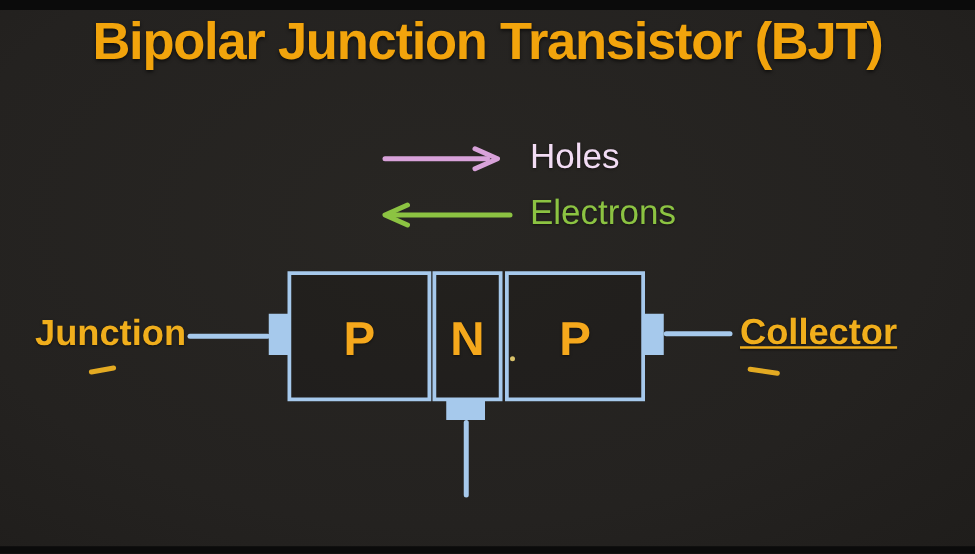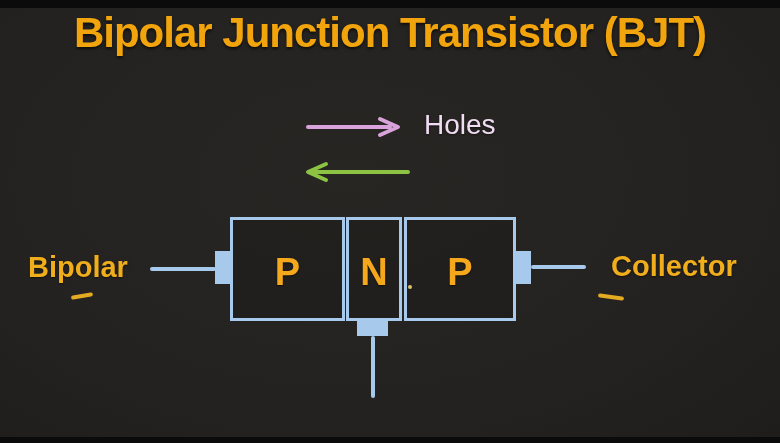--- a/index.html
+++ b/index.html
@@ -60,21 +60,21 @@
   .lead{position:absolute;background:#a6c9ec;border-radius:2px;}
   #emitter-lead{left:150px;top:267px;width:66px;height:4px;}
   #collector-lead{left:531px;top:265px;width:55px;height:4px;}
   #base-lead{left:371px;top:336px;width:4px;height:62px;}
 
   .terminal-label{
     position:absolute;font-size:29px;font-weight:bold;color:#f0ae1c;
     white-space:nowrap;text-shadow:0 1px 2px rgba(0,0,0,.5);
   }
   #emitter-label{left:28px;top:251px;}
-  #collector-label{left:611px;top:250px;}
+  #collector-label{left:592px;top:250px;text-decoration:underline;}
   #base-label{left:337px;top:398px;width:80px;text-align:center;}
 
   .pen-dash{
     position:absolute;height:4px;background:#e3aa22;border-radius:3px;
   }
   #emitter-dash{left:71px;top:294px;width:22px;transform:rotate(-10deg);}
   #collector-dash{left:598px;top:295px;width:26px;transform:rotate(8deg);}
 
   #stray-dot{
     position:absolute;left:408px;top:285px;width:4px;height:4px;
@@ -94,38 +94,39 @@
   <svg class="arrow-svg" style="left:304px;top:116px;" width="102" height="22" aria-hidden="true">
     <line x1="4" y1="11" x2="86" y2="11" stroke="#d8a2da" stroke-width="4" stroke-linecap="round"></line>
     <polyline points="76,3 94,11 76,19" fill="none" stroke="#d8a2da" stroke-width="4" stroke-linecap="round" stroke-linejoin="round"></polyline>
   </svg>
   <div id="holes-label" class="legend-text">Holes</div>
 
   <svg class="arrow-svg" style="left:302px;top:161px;" width="110" height="22" aria-hidden="true">
     <line x1="10" y1="11" x2="106" y2="11" stroke="#8cc342" stroke-width="4" stroke-linecap="round"></line>
     <polyline points="24,3 6,11 24,19" fill="none" stroke="#8cc342" stroke-width="4" stroke-linecap="round" stroke-linejoin="round"></polyline>
   </svg>
+  <div id="electrons-label" class="legend-text">Electrons</div>
 
   <div id="region-p1" class="region-box"></div>
   <div id="region-n" class="region-box"></div>
   <div id="region-p2" class="region-box"></div>
 
   <div id="letter-p1" class="region-letter">P</div>
   <div id="letter-n" class="region-letter">N</div>
   <div id="letter-p2" class="region-letter">P</div>
 
   <div id="emitter-tab" class="tab"></div>
   <div id="collector-tab" class="tab"></div>
   <div id="base-tab" class="tab"></div>
 
   <div id="emitter-lead" class="lead"></div>
   <div id="collector-lead" class="lead"></div>
   <div id="base-lead" class="lead"></div>
 
-  <div id="emitter-label" class="terminal-label">Bipolar</div>
+  <div id="emitter-label" class="terminal-label">Junction</div>
   <div id="collector-label" class="terminal-label">Collector</div>
 
   <div id="emitter-dash" class="pen-dash"></div>
   <div id="collector-dash" class="pen-dash"></div>
 
   <div id="stray-dot"></div>
 
 </div>
 
 </body></html>

